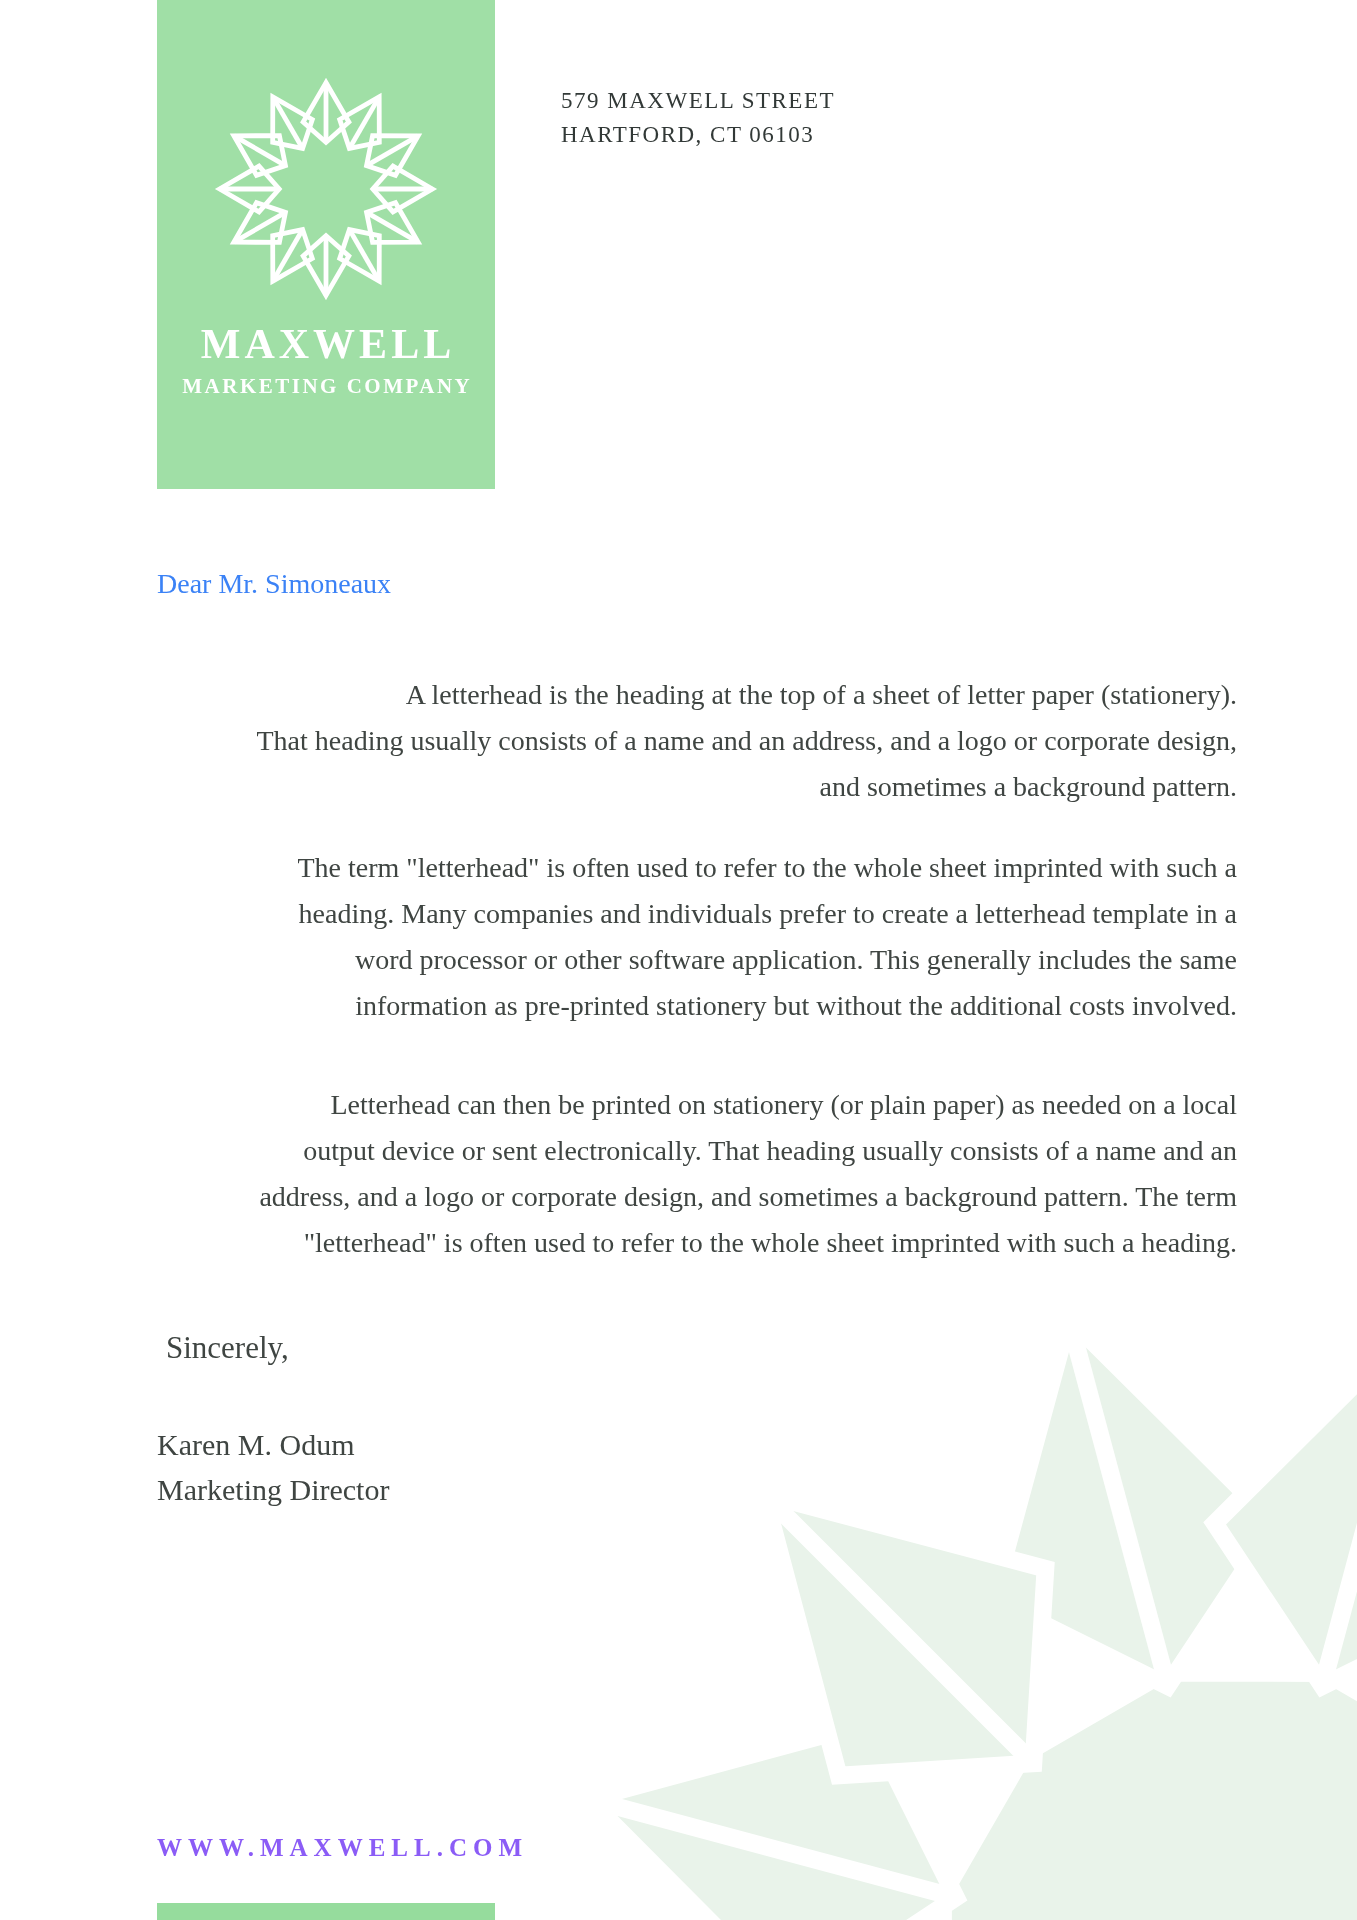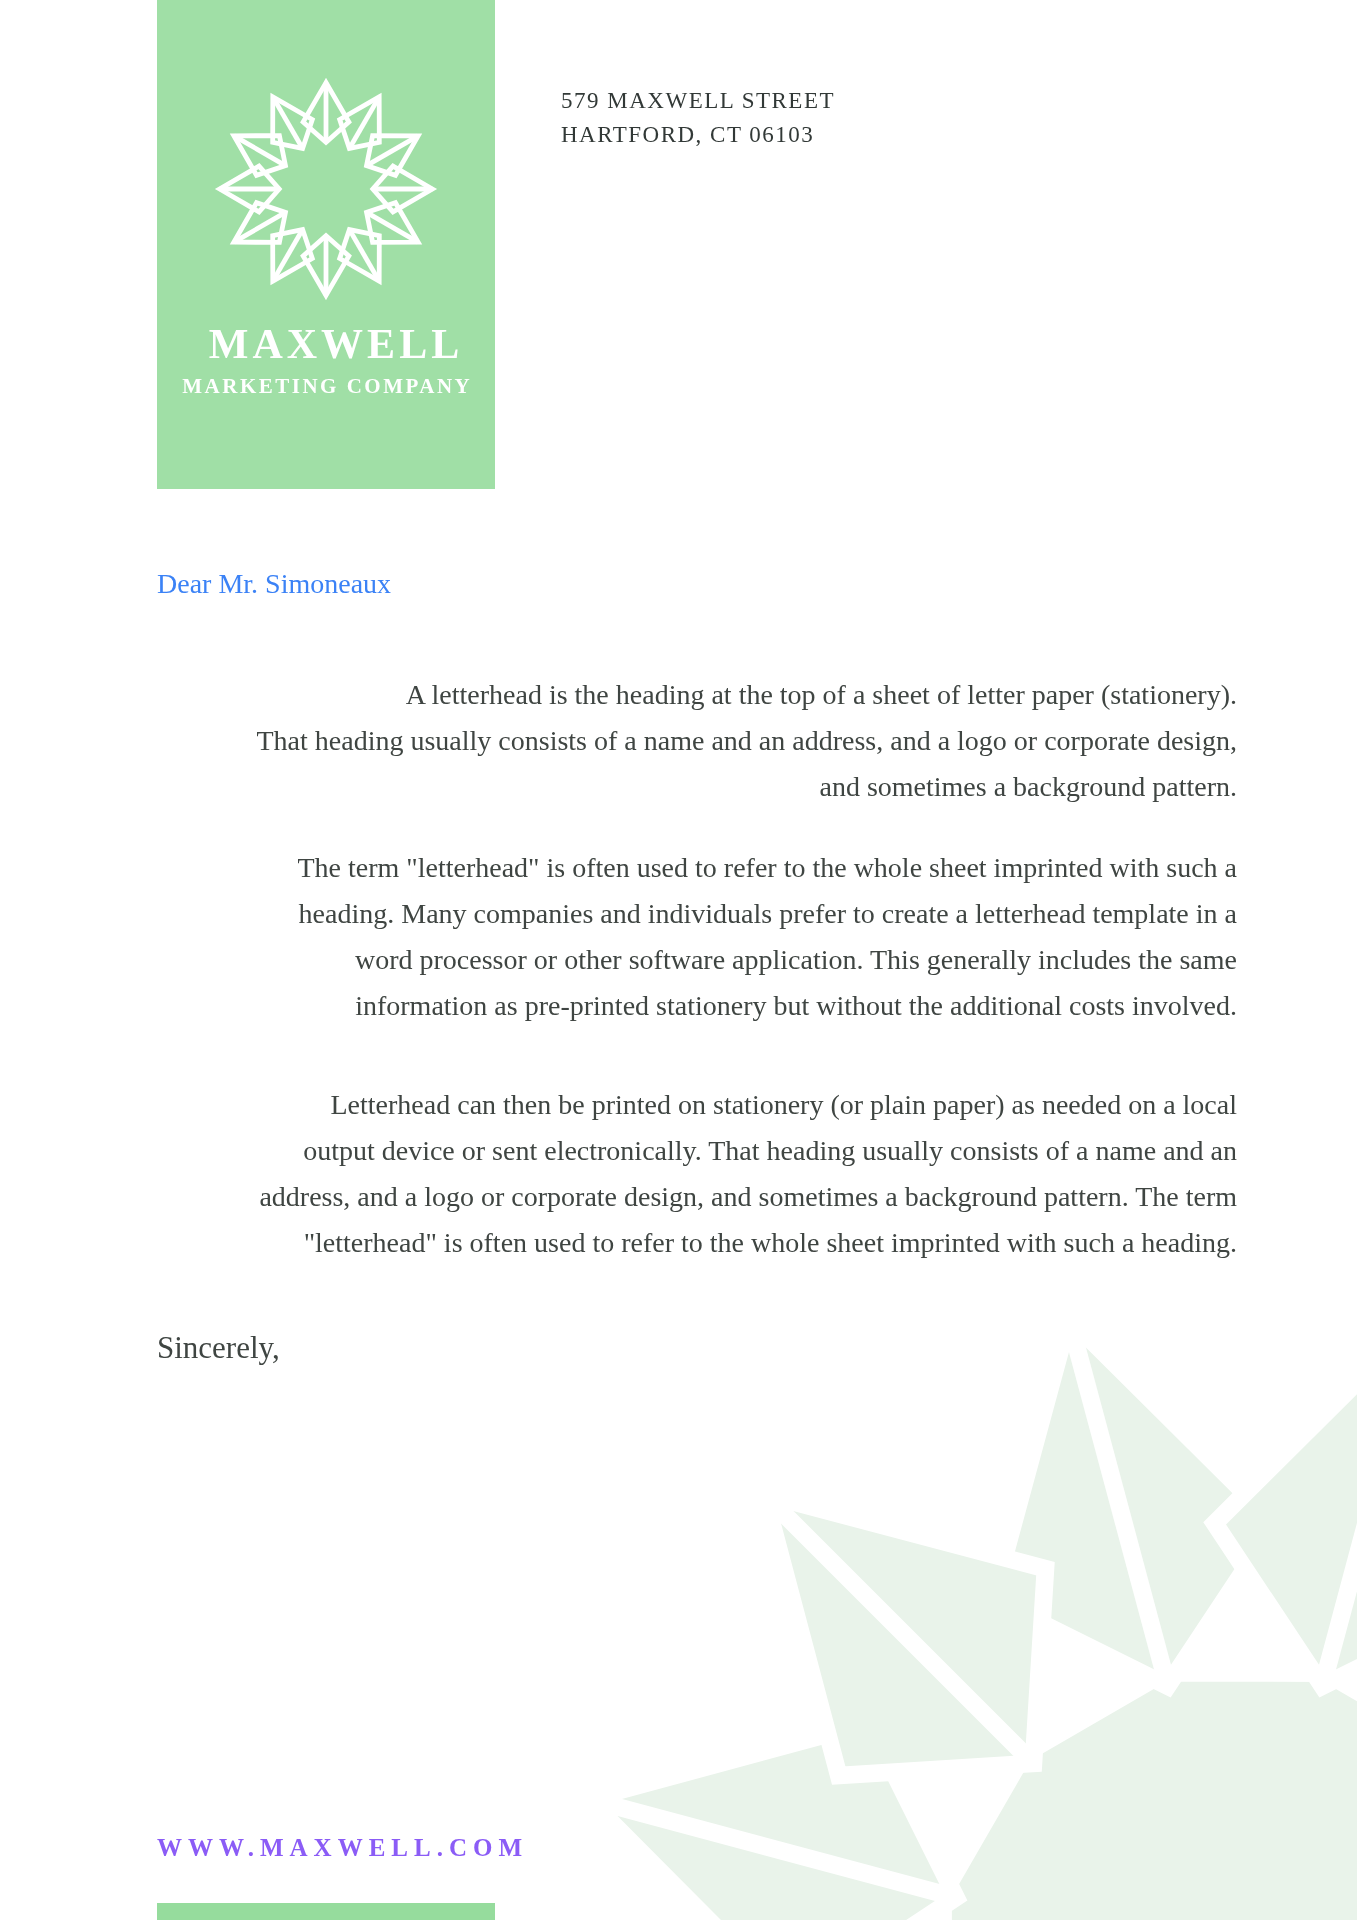--- a/index.html
+++ b/index.html
@@ -8,41 +8,41 @@
     overflow:hidden;font-family:"Liberation Serif","DejaVu Serif",serif;
   }
   
   .watermark{position:absolute;left:497px;top:1227px;width:1496px;height:1496px;}
   g.wm-filled{fill:#E9F3EA;stroke:#ffffff;stroke-width:2.6;stroke-linejoin:miter;}
   
   .logo-block{position:absolute;left:157px;top:0;width:338px;height:489px;background:#A0DFA6;}
   .logo-star{position:absolute;left:52px;top:72px;width:234px;height:234px;}
   g.star-outline{fill:none;stroke:#ffffff;stroke-width:4.5;stroke-linejoin:miter;}
   .company-name{
-    position:absolute;left:8px;top:320px;width:100%;text-align:center;
+    position:absolute;left:0;top:320px;width:100%;text-align:center;
     color:#ffffff;font-size:42px;font-weight:bold;letter-spacing:4px;text-indent:4px;
   }
   .company-subtitle{
     position:absolute;left:0;top:374px;width:100%;text-align:center;
     color:#ffffff;font-size:21px;font-weight:700;letter-spacing:2.5px;text-indent:2.5px;
   }
   
   .contact{position:absolute;top:84px;font-size:23px;line-height:34px;letter-spacing:1.5px;color:#323937;}
   .contact.address-col{left:533px;margin-left:28px;}
   .contact.phone-col{left:884px;}
   
   .salutation{position:absolute;left:157px;top:568px;font-size:28px;color:#3b82f6;}
   .para{
     position:absolute;left:157px;width:1080px;font-size:28px;line-height:46px;
     color:#3F4542;white-space:pre-line;text-align:right;
   }
   .p1{top:672px;}
   .p2{top:845px;}
   .p3{top:1082px;}
-  .closing{position:absolute;left:157px;top:1330px;font-size:31px;color:#3F4542;}
+  .closing{position:absolute;left:166px;top:1330px;font-size:31px;color:#3F4542;}
   .signature{position:absolute;left:157px;top:1422px;font-size:30px;line-height:45px;color:#3F4542;}
   
   .footer-site{
     position:absolute;left:157px;top:1834px;font-size:25px;font-weight:bold;
     letter-spacing:6px;color:#8b5cf6;text-align:center;
   }
   .footer-bar{position:absolute;left:157px;top:1903px;width:338px;height:17px;background:#96DC9D;}
   .svg-defs{position:absolute;width:0;height:0;overflow:hidden;}
 </style>
 </head>
@@ -112,17 +112,21 @@
 heading. Many companies and individuals prefer to create a letterhead template in a
 word processor or other software application. This generally includes the same
 information as pre-printed stationery but without the additional costs involved.</div>
   <div class="para p3">Letterhead can then be printed on stationery (or plain paper) as needed on a local
 output device or sent electronically. That heading usually consists of a name and an
 address, and a logo or corporate design, and sometimes a background pattern. The term
 "letterhead" is often used to refer to the whole sheet imprinted with such a heading.</div>
 
   <div class="closing">Sincerely,</div>
 
+  <div class="signature">
+    <div>Karen M. Odum</div>
+    <div>Marketing Director</div>
+  </div>
 
   <div class="footer-site">WWW.MAXWELL.COM</div>
   <div class="footer-bar"></div>
 
 </div>
 
 </body></html>

